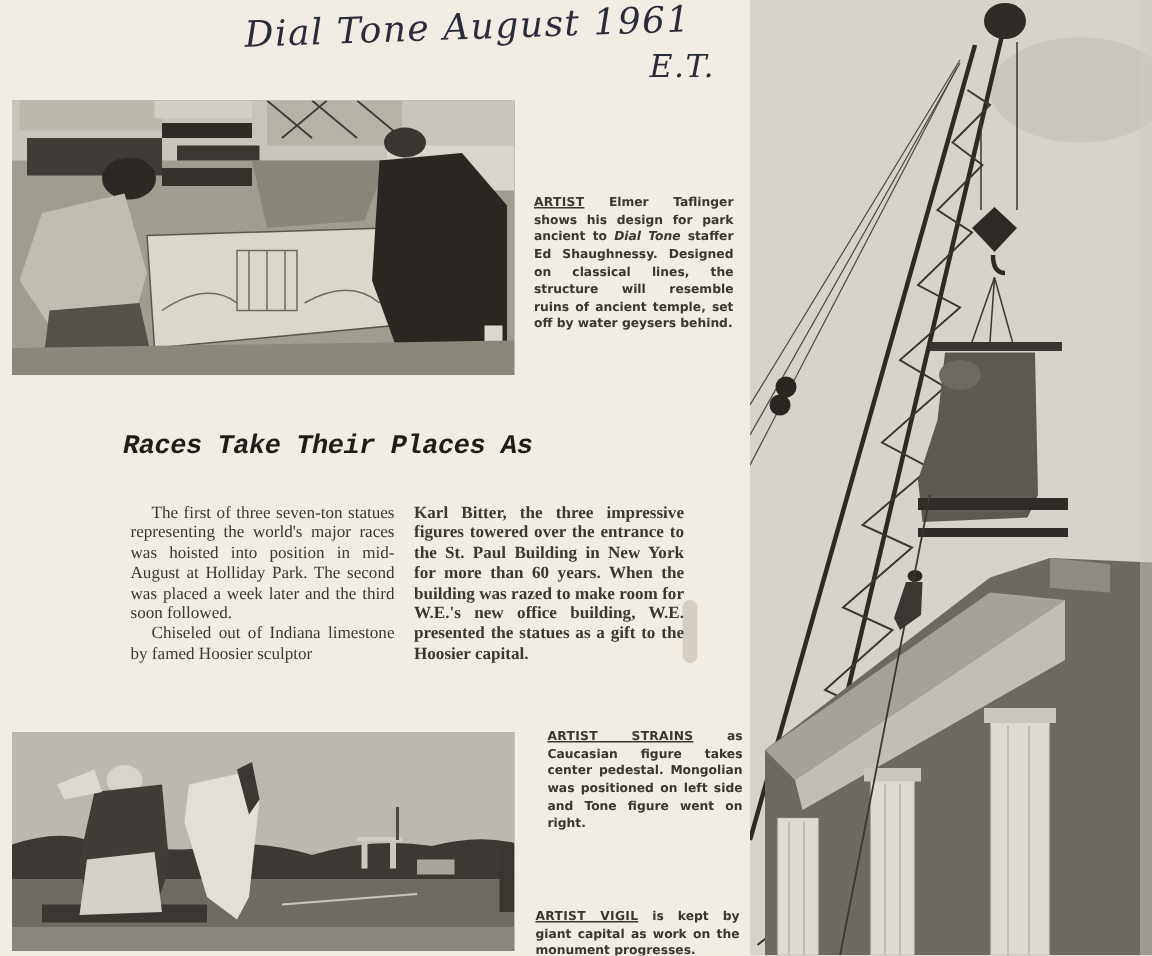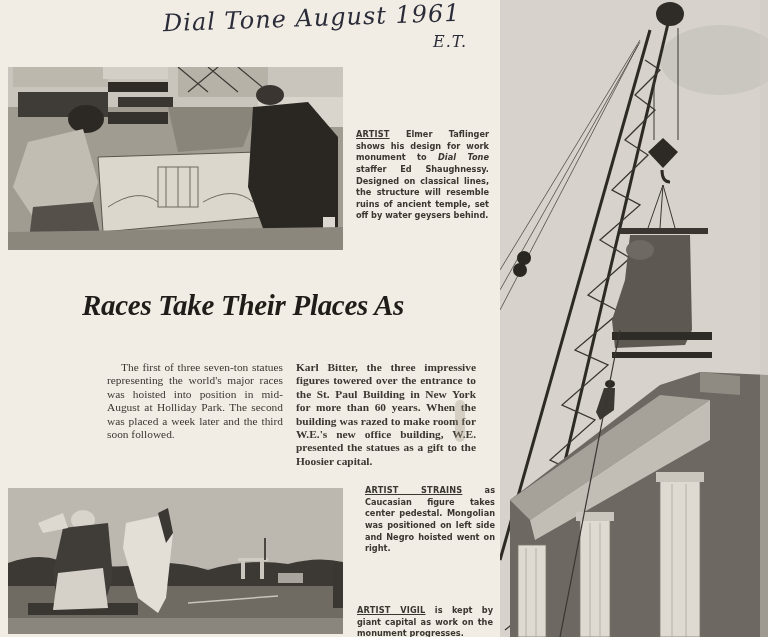--- a/index.html
+++ b/index.html
@@ -12,21 +12,21 @@
   }
   .page { position: absolute; left: 0; top: 0; width: 768px; height: 637px; background: #f1ede4; }
 
   
   .handwriting {
     position: absolute; left: 163px; top: 2px; width: 330px; height: 56px;
     font-family: "DejaVu Serif", serif; font-style: italic;
     color: #2b2c3a; font-size: 24px; letter-spacing: 1px;
   }
   .handwriting .line1 { position: absolute; left: 0; top: 2px; white-space: nowrap; transform: rotate(-2deg); }
-  .handwriting .line2 { position: absolute; left: 270px; top: 30px; font-size: 16px; white-space: nowrap; }
+  .handwriting .line2 { position: absolute; left: 270px; top: 30px; font-size: 21px; white-space: nowrap; }
 
   
   .photo { position: absolute; overflow: hidden; }
   .photo svg { display: block; width: 100%; height: 100%; }
   #photo-artist { left: 8px; top: 67px; width: 335px; height: 183px; background: #9c978d; }
   #photo-vigil  { left: 8px; top: 488px; width: 335px; height: 146px; background: #aaa69d; }
   #photo-crane  { left: 500px; top: 0; width: 268px; height: 637px; background: #d6d2cb; }
 
   
   .caption {
@@ -34,29 +34,29 @@
     font-size: 8.2px; line-height: 11.6px; color: #3a3630; text-align: justify;
   }
   .caption .lead { letter-spacing: 0.2px; text-decoration: underline; }
   #caption-artist { left: 356px; top: 121px; width: 133px; }
   #caption-crane  { left: 365px; top: 477px; width: 130px; }
   #caption-vigil  { left: 357px; top: 597px; width: 136px; }
 
   
   .headline {
     position: absolute; left: 82px; top: 270px; width: 400px;
-    font-family: Liberation Serif, serif; font-style: italic; font-weight: 600;
-    font-size: 29px; line-height: 33px; color: #1f1c19; letter-spacing: -0.3px;
+    font-family: Liberation Mono, monospace; font-style: italic; font-weight: 600;
+    font-size: 18px; line-height: 33px; color: #1f1c19; letter-spacing: -0.3px;
   }
 
   
   .body-col {
-    position: absolute; top: 361px; width: 176px;
+    position: absolute; top: 336px; width: 176px;
     font-family: "Liberation Serif", serif; font-size: 11.4px; line-height: 13.4px;
-    color: #3b3731; text-align: justify; margin-left: 20px;
+    color: #3b3731; text-align: justify;
   }
   .body-col p { margin: 0; }
   .body-col p.indent { text-indent: 14px; }
   #col-left { left: 87px; }
   #col-right { left: 276px; width: 180px; font-weight: bold; }
 
   .smudge {
     position: absolute; left: 455px; top: 400px; width: 10px; height: 42px;
     border-radius: 6px; background: rgba(160,150,135,0.35);
   }
@@ -106,39 +106,40 @@
       </g>
 
       <ellipse cx="262" cy="28" rx="14" ry="10" fill="#3a3531"></ellipse>
       <polygon points="245,40 300,35 330,70 330,170 260,175 240,120" fill="#2a2622"></polygon>
       <rect x="315" y="150" width="12" height="15" fill="#dcd8cf"></rect>
       <polygon points="0,165 335,160 335,183 0,183" fill="#8c877d"></polygon>
     </svg>
   </div>
 
   <p class="caption" id="caption-artist">
-    <span class="lead">ARTIST</span><span> Elmer Taflinger shows his design for work monument to </span><i>Dial Tone</i><span> staffer Ed Shaughnessy. Designed on classical lines, the structure will resemble ruins of ancient temple, set off by water geysers behind.</span>
+    <span class="lead">ARTIST</span><span> Elmer Taflinger shows his design for park ancient to </span><i>Dial Tone</i><span> staffer Ed Shaughnessy. Designed on classical lines, the structure will resemble ruins of ancient temple, set off by water geysers behind.</span>
   </p>
 
   <h1 class="headline">
     <span>Races Take Their Places As</span><br>
   </h1>
 
   <div class="body-col" id="col-left">
     <p class="indent">The first of three seven-ton statues representing the world's major races was hoisted into position in mid-August at Holliday Park. The second was placed a week later and the third soon followed.</p>
+    <p class="indent">Chiseled out of Indiana limestone by famed Hoosier sculptor</p>
   </div>
 
   <div class="body-col" id="col-right">
     <p>Karl Bitter, the three impressive figures towered over the entrance to the St. Paul Building in New York for more than 60 years. When the building was razed to make room for W.E.'s new office building, W.E. presented the statues as a gift to the Hoosier capital.</p>
   </div>
 
   <div class="smudge"></div>
 
   <p class="caption" id="caption-crane">
-    <span class="lead">ARTIST STRAINS</span><span> as Caucasian figure takes center pedestal. Mongolian was positioned on left side and Negro hoisted went on right.</span>
+    <span class="lead">ARTIST STRAINS</span><span> as Caucasian figure takes center pedestal. Mongolian was positioned on left side and Tone figure went on right.</span>
   </p>
 
   <div class="photo" id="photo-vigil">
     <svg viewBox="0 0 335 146" preserveAspectRatio="none">
       <rect width="335" height="146" fill="#b3afa7"></rect>
       <rect x="0" y="0" width="335" height="80" fill="#bcb8b0"></rect>
       <path d="M0,75 Q30,65 50,72 Q90,80 120,78 Q160,70 200,82 Q240,70 280,76 Q310,68 335,74 L335,100 L0,100 Z" fill="#3c3833"></path>
       <rect x="0" y="98" width="335" height="48" fill="#6f6b63"></rect>
       <rect x="0" y="130" width="335" height="16" fill="#8a867d"></rect>
       <line x1="180" y1="115" x2="270" y2="108" stroke="#c9c5bc" stroke-width="1.5"></line>

